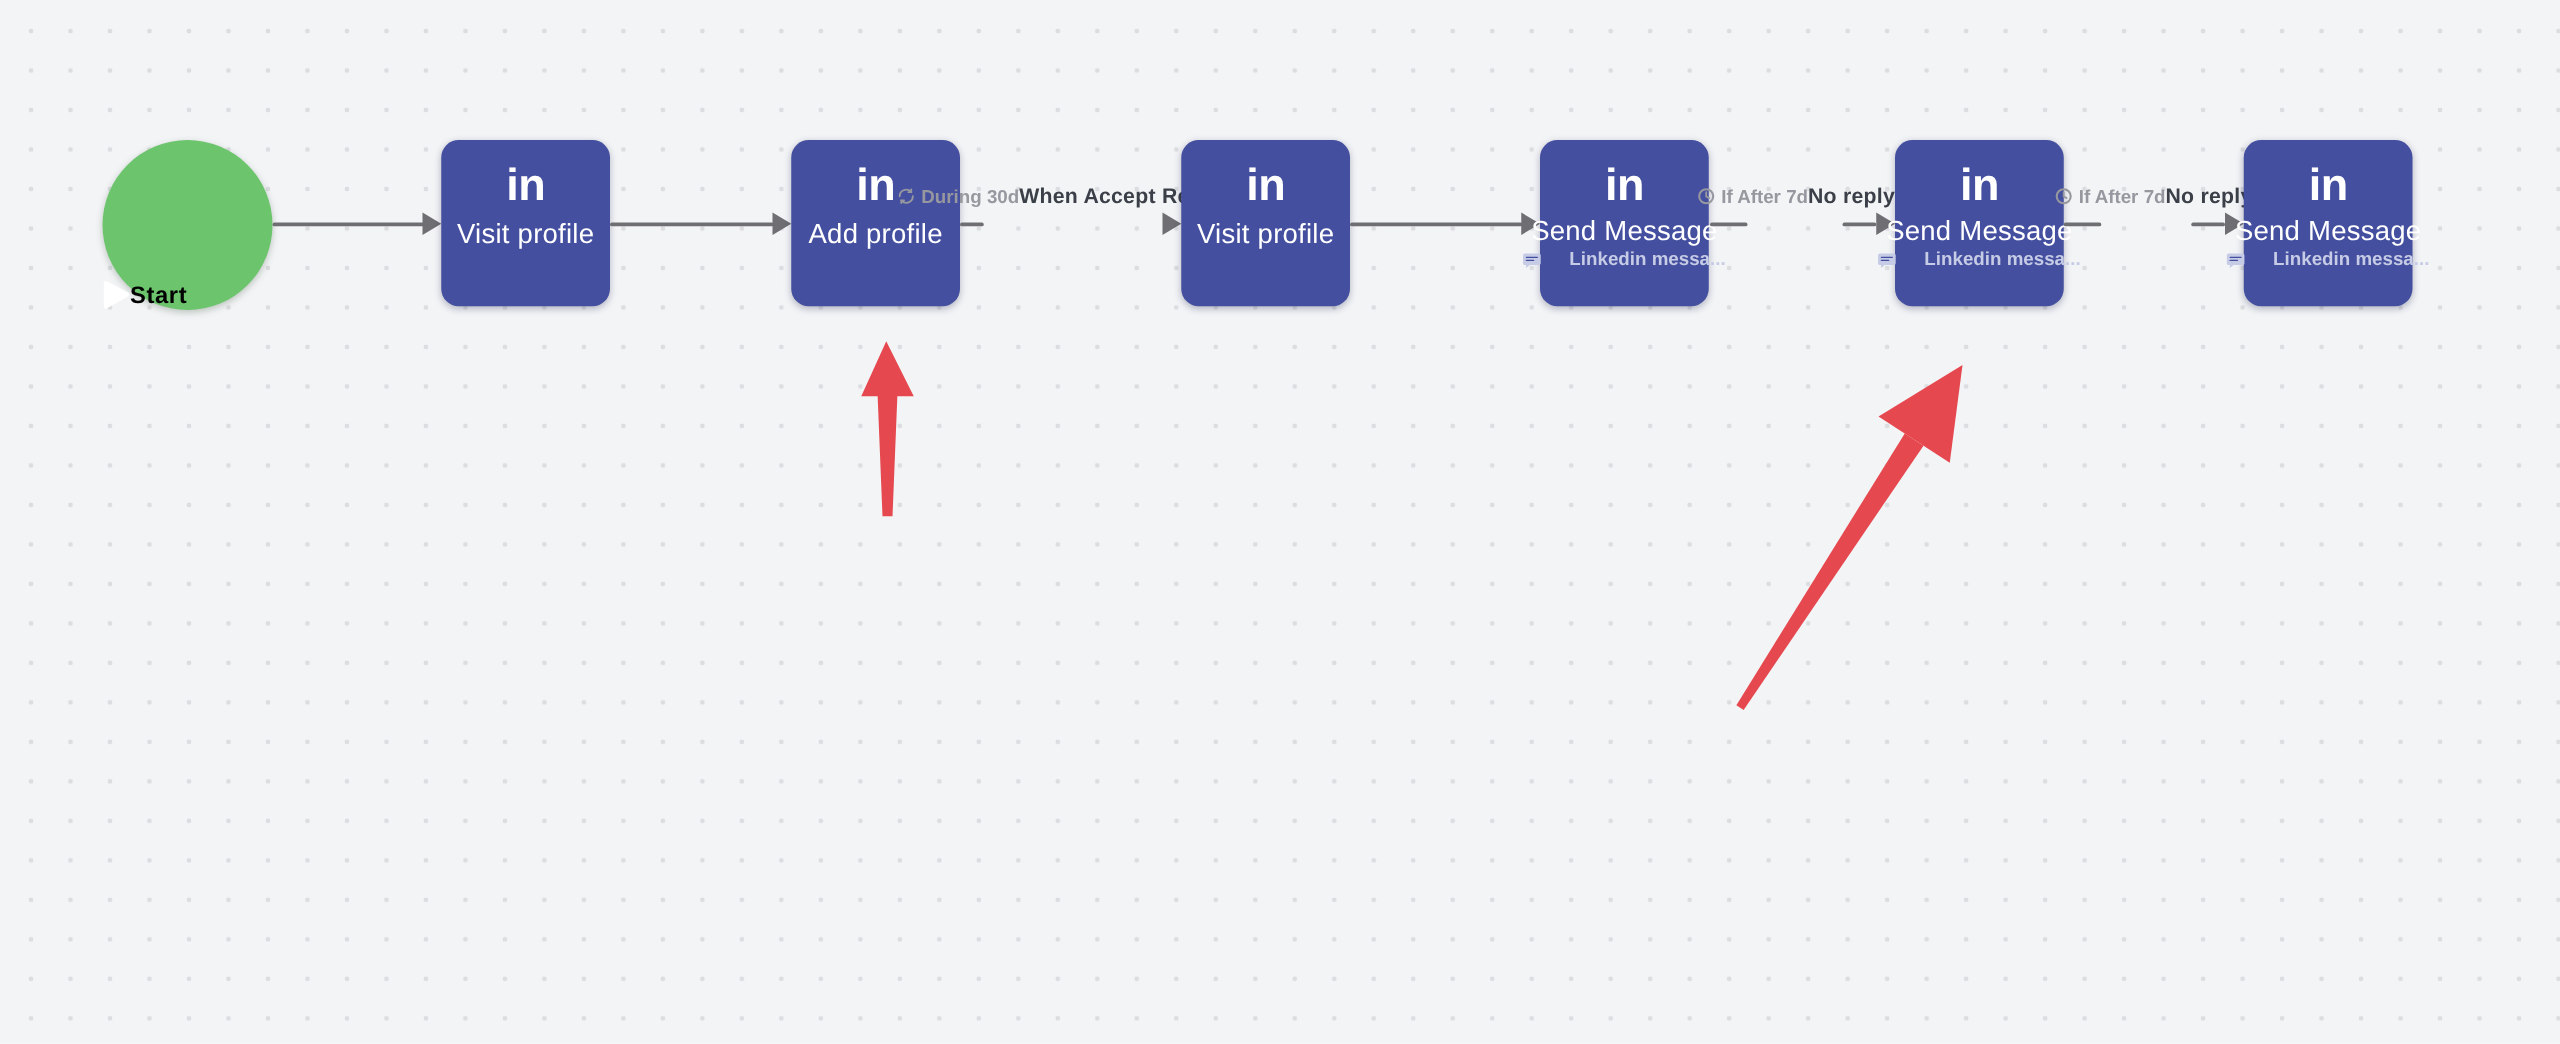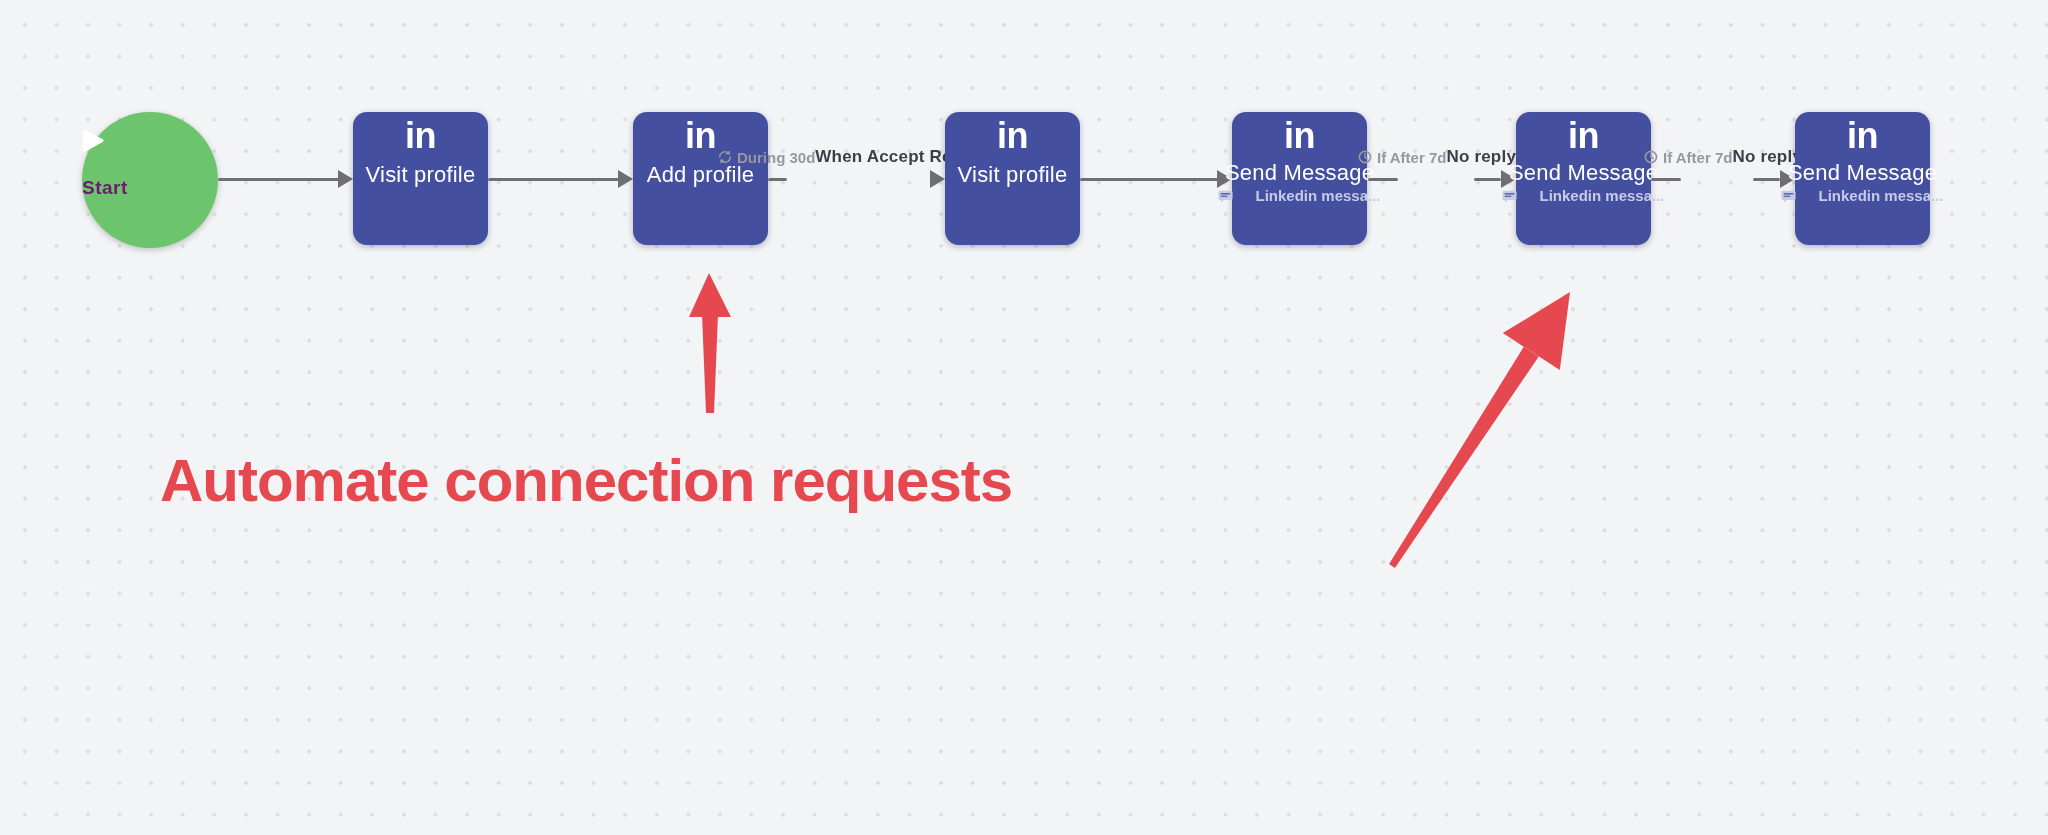--- a/index.html
+++ b/index.html
@@ -13,34 +13,34 @@
     background-color:#f3f4f6;
     background-image:radial-gradient(circle,#dcdde0 1.7px,rgba(0,0,0,0) 2.1px);
     background-size:31.6px 31.6px;
     background-position:9px 9px;
   }
   
   .start-node{
     position:absolute;left:82px;top:112px;width:136px;height:136px;
     background:#6cc56d;border-radius:50%;
     box-shadow:0 2px 6px rgba(40,70,40,.28);
-    display:flex;flex-direction:column;align-items:flex-start;
-    color:#701a75;
+    display:flex;align-items:flex-end;
+    color:#000000;
   }
   .start-node .play{margin-top:17px;}
   .start-label{
     margin-top:24px;font-size:19px;font-weight:700;letter-spacing:.5px;
   }
   
   .node{
     position:absolute;top:112px;width:135px;height:133px;
     background:#444f9f;border-radius:14px;
     box-shadow:0 2px 6px rgba(30,35,80,.30);
     display:flex;flex-direction:column;align-items:center;
-    color:#fff;box-sizing:border-box;padding-top:4px;
+    color:#fff;box-sizing:border-box;padding-top:16px;
   }
   .in-logo{
     font-size:36px;font-weight:800;line-height:40px;height:40px;
     letter-spacing:-.5px;
   }
   .node-title{
     margin-top:8px;font-size:22px;font-weight:400;line-height:22px;
     letter-spacing:.2px;white-space:nowrap;
   }
   .node.has-sub .node-title{margin-top:6px;}
@@ -193,15 +193,14 @@
   <svg class="red-arrow" style="left:680px;top:268px;" width="60" height="150" viewBox="0 0 60 150">
     <polygon points="29,5 9,49 51,49" fill="#e5484e"></polygon>
     <polygon points="22,46 38,46 34,145 26,145" fill="#e5484e"></polygon>
   </svg>
 
   <svg class="red-arrow" style="left:1380px;top:280px;" width="210" height="300" viewBox="0 0 210 300">
     <polygon points="190,12 122.8,53.1 179.8,90.1" fill="#e5484e"></polygon>
     <polygon points="14.9,287.9 9.1,284.1 143.8,66.7 158.8,76.5" fill="#e5484e"></polygon>
   </svg>
 
-  <div class="annot" style="left:160px;top:448px;">Automate connection requests</div>
 
 </div>
 
 </body></html>

